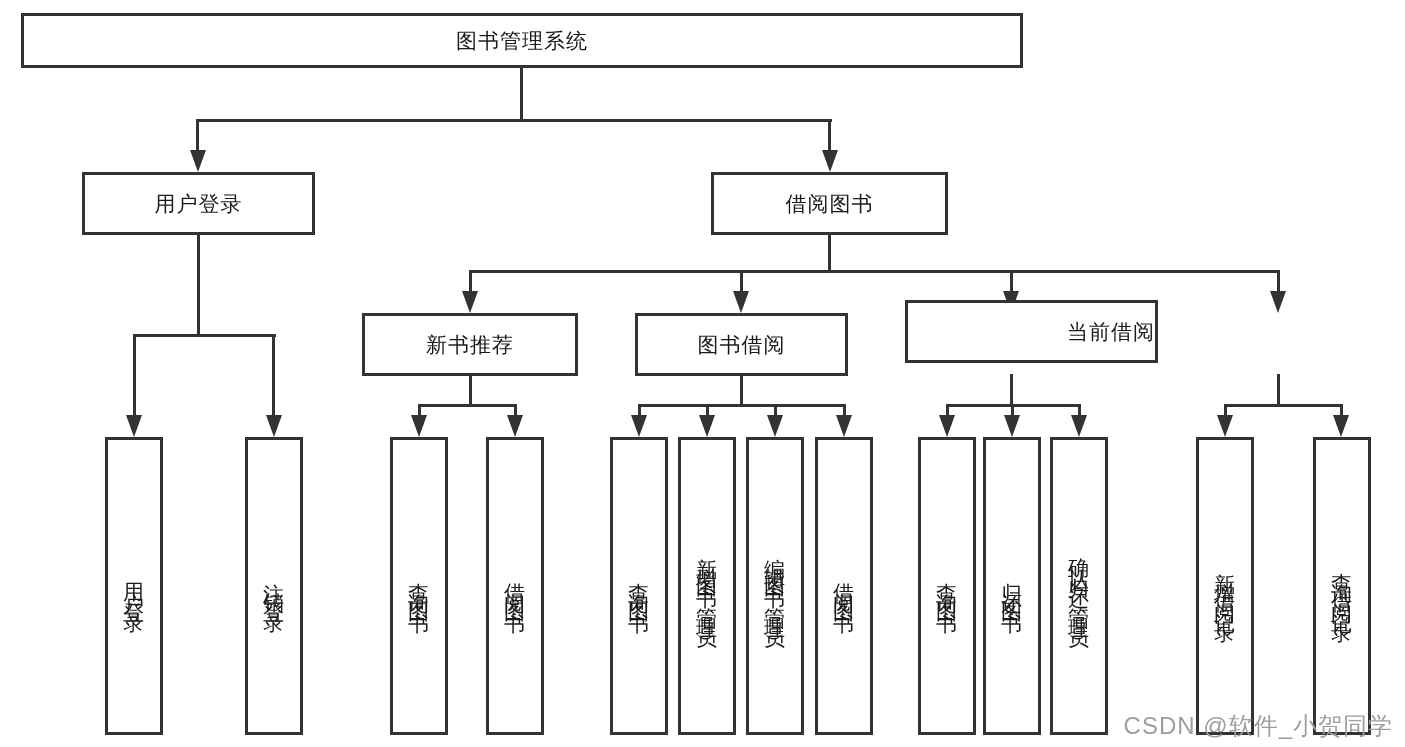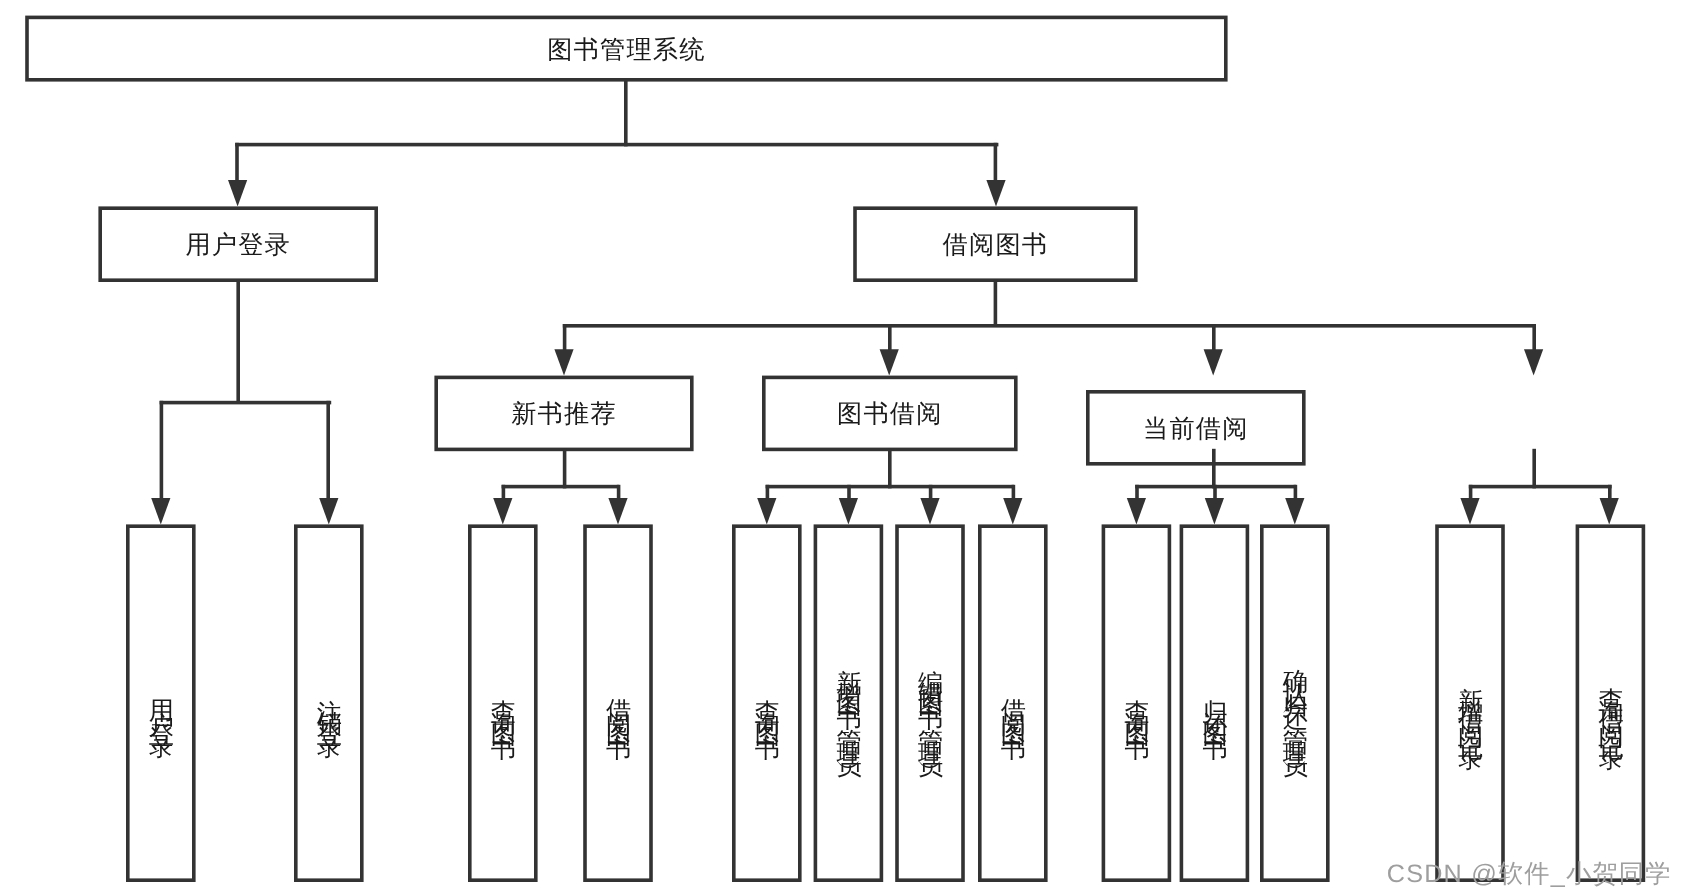--- a/index.html
+++ b/index.html
@@ -26,21 +26,21 @@
   .vline,.hline{position:absolute;background:var(--line);}
   .vline{width:3px;}
   .hline{height:3px;}
   .arrow{
     position:absolute;width:0;height:0;
     border-left:8px solid transparent;border-right:8px solid transparent;
     border-top:22px solid var(--line);
   }
   .watermark{
     position:absolute;right:12px;bottom:5px;color:var(--watermark);
-    font-size:21px;letter-spacing:1px;z-index:5;
+    font-size:24px;letter-spacing:1px;z-index:5;
   }
 </style>
 </head>
 <body>
 
 <div class="canvas">
 
   <div class="box" style="left:21px;top:13px;width:1002px;height:55px;">
     <span>图书管理系统</span>
   </div>
@@ -76,21 +76,21 @@
   <div class="arrow" style="left:1003px;top:291px;"></div>
   <div class="vline" style="left:1277px;top:270px;height:23px;"></div>
   <div class="arrow" style="left:1270px;top:291px;"></div>
 
   <div class="box" style="left:362px;top:313px;width:216px;height:63px;">
     <span>新书推荐</span>
   </div>
   <div class="box" style="left:635px;top:313px;width:213px;height:63px;align-items:center;">
     <span>图书借阅</span>
   </div>
-  <div class="box" style="left:905px;top:325px;width:183px;height:63px;">
+  <div class="box" style="left:905px;top:300px;width:253px;height:63px;justify-content:flex-end;">
     <span>当前借阅</span>
   </div>
 
   <div class="vline" style="left:469px;top:374px;height:33px;"></div>
   <div class="vline" style="left:740px;top:374px;height:33px;"></div>
   <div class="vline" style="left:1010px;top:374px;height:33px;"></div>
   <div class="vline" style="left:1277px;top:374px;height:33px;"></div>
 
   <div class="hline" style="left:418px;top:404px;width:98px;"></div>
   <div class="vline" style="left:418px;top:404px;height:13px;"></div>

